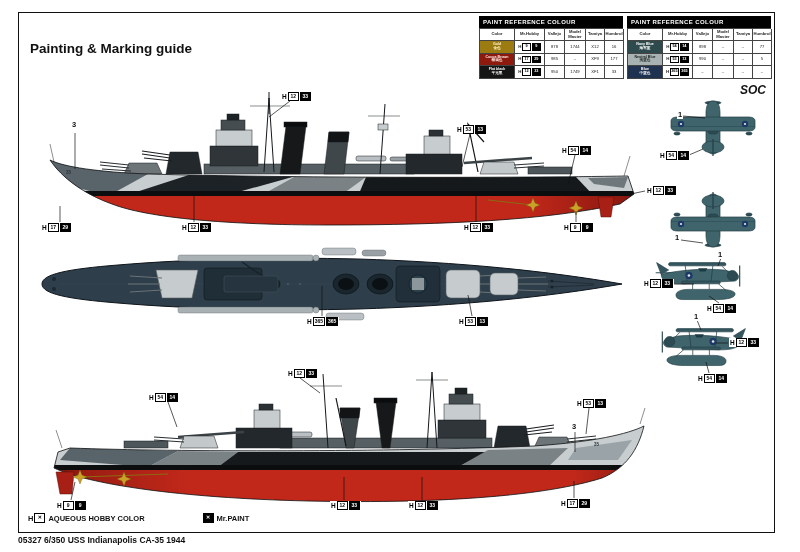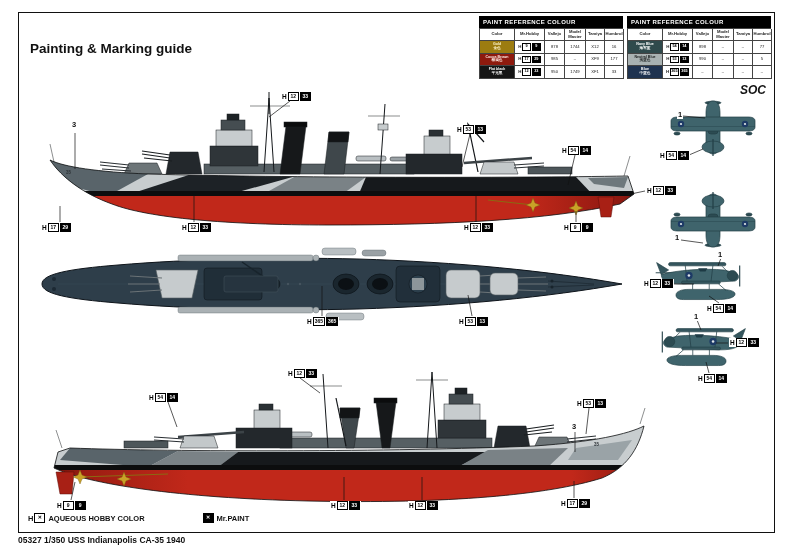--- a/index.html
+++ b/index.html
@@ -412,21 +412,21 @@
       <line x1="709" y1="373" x2="706" y2="362" stroke="#111" stroke-width="0.7"></line>
     </svg>
 
   <div class="legend">
     <span>H</span>
       <span class="box">✕</span>
     <span>AQUEOUS HOBBY COLOR</span>
     <span class="box boxdark">✕</span>
     <span>Mr.PAINT</span>
   </div>
-  <div class="product">05327 1/350 USS Indianapolis CA-35 1940</div>
+  <div class="product">05327 6/350 USS Indianapolis CA-35 1944</div>
 <div class="chip" style="left: 281px; top: 92px;">
       <span>H</span>
       <span class="bx">12</span>
       <span class="bx bm">33</span>
     </div>
     <div class="chip" style="left: 456px; top: 125px;">
       <span>H</span>
       <span class="bx">53</span>
       <span class="bx bm">13</span>
     </div>

